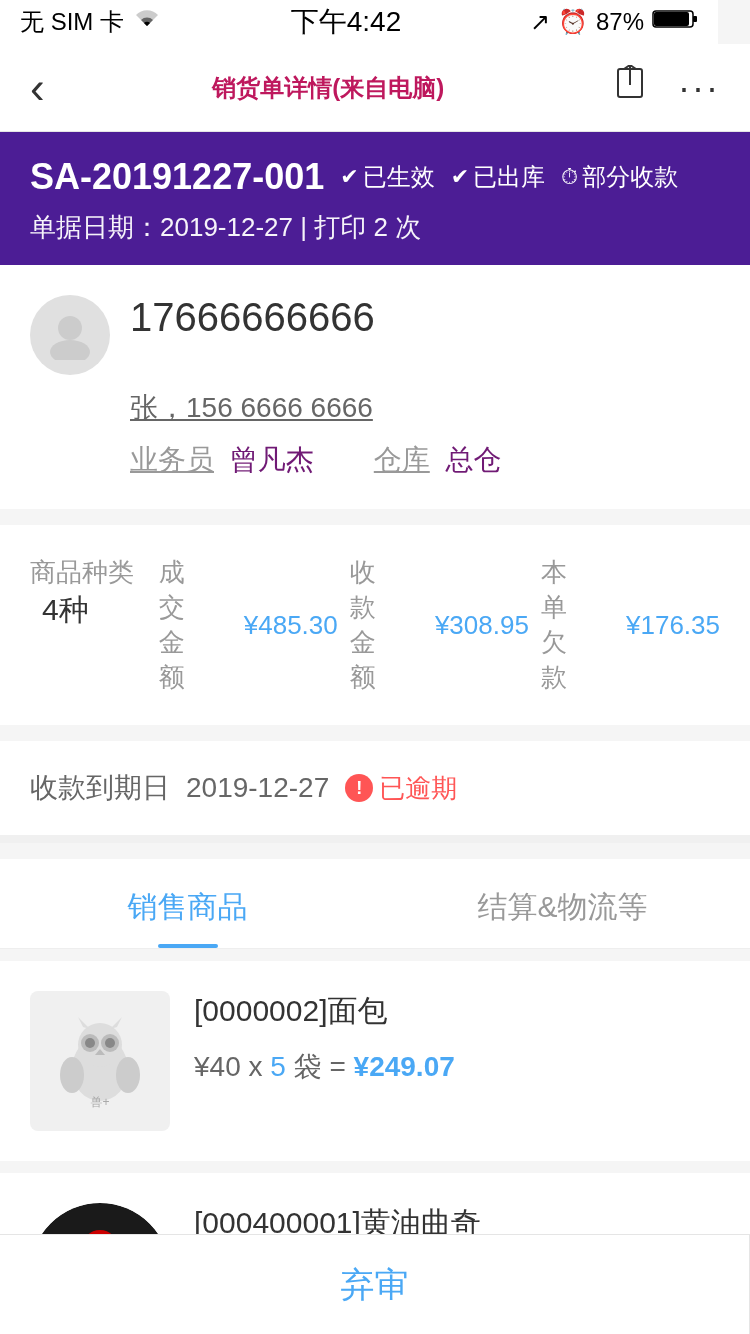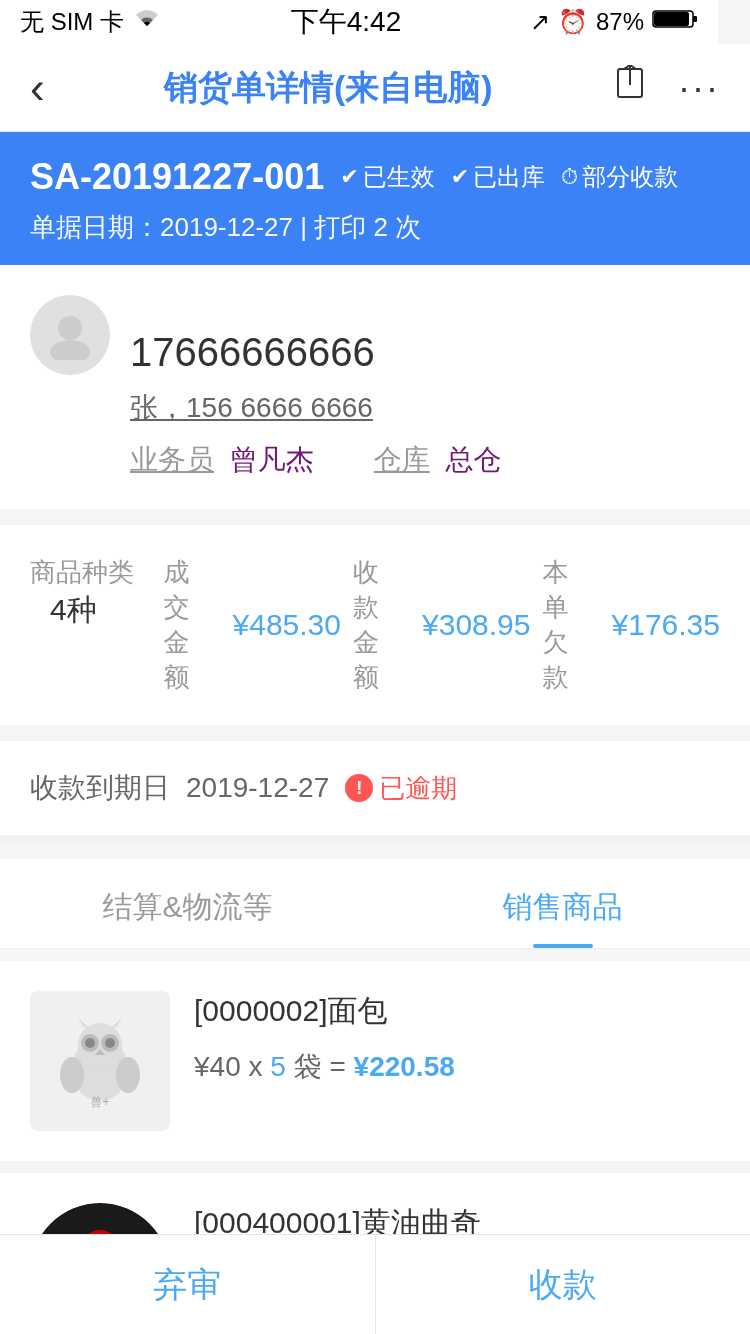--- a/index.html
+++ b/index.html
@@ -34,34 +34,34 @@
       width: 750px;
       height: 88px;
       background: #fff;
       display: flex;
       align-items: center;
       justify-content: space-between;
       padding: 0 30px;
       border-bottom: 1px solid #e5e5e5;
     }
     .nav-title {
-      font-size: 34px;
+      font-size: 24px;
       font-weight: 600;
-      color: #3b82f6;
+      color: #be185d;
     }
     .nav-icon {
       font-size: 36px;
       color: #333;
       cursor: pointer;
     }
     .nav-right { display: flex; gap: 30px; align-items: center; }
 
     
     .order-header {
-      background: #3b82f6;
+      background: #4c1d95;
       padding: 24px 30px 20px;
       color: #fff;
     }
     .order-id-row {
       display: flex;
       align-items: center;
       gap: 16px;
       margin-bottom: 12px;
       flex-wrap: wrap;
     }
@@ -87,21 +87,21 @@
     .customer-section {
       background: #fff;
       padding: 30px;
       margin-bottom: 16px;
       display: flex;
       flex-direction: column;
       gap: 14px;
     }
     .customer-top {
       display: flex;
-      align-items: flex-end;
+      align-items: flex-start;
       gap: 20px;
     }
     .avatar {
       width: 80px;
       height: 80px;
       border-radius: 50%;
       background: #e0e0e0;
       display: flex;
       align-items: center;
       justify-content: center;
@@ -152,21 +152,21 @@
       gap: 12px;
     }
     .amount-row {
       display: flex;
       justify-content: flex-end;
       align-items: center;
       gap: 16px;
       font-size: 26px;
     }
     .amount-name { color: #999; }
-    .amount-value { color: #4aa8f5; font-size: 30px; font-weight: 500; min-width: 120px; text-align: right; }
+    .amount-value { color: #4aa8f5; font-size: 26px; font-weight: 500; min-width: 120px; text-align: right; }
 
     
     .due-section {
       background: #fff;
       padding: 28px 30px;
       margin-bottom: 16px;
       display: flex;
       align-items: center;
       gap: 16px;
       font-size: 28px;
@@ -385,21 +385,21 @@
     </div>
   </div>
 </div>
 
 <div style="height:16px; background:#f5f5f5;"></div>
 
 <div class="amounts-section">
   <div class="amounts-left">
     <div>
       <span class="product-types-label">商品种类</span>
-      <span class="product-types-value" style="margin-left:20px;">4种</span>
+      <span class="product-types-value" style="margin-left:12px;">4种</span>
     </div>
   </div>
   <div class="amounts-right">
     <div class="amount-row">
       <span class="amount-name">成交金额</span>
       <span class="amount-value">¥485.30</span>
     </div>
     <div class="amount-row">
       <span class="amount-name">收款金额</span>
       <span class="amount-value">¥308.95</span>
@@ -414,25 +414,25 @@
 <div class="due-section">
   <span>收款到期日</span>
   <span>2019-12-27</span>
   <span class="overdue-badge">
     <span class="overdue-dot">!</span>
     <span>已逾期</span>
   </span>
 </div>
 
 <div class="tabs-section" style="background:#fff; margin-bottom:0;">
+  <div class="tab-item active">
+    <span>销售商品</span>
+  </div>
   <div class="tab-item">
     <span>结算&amp;物流等</span>
-  </div>
-  <div class="tab-item active">
-    <span>销售商品</span>
   </div>
 </div>
 
 <div class="product-list" style="padding-top:12px; padding-bottom:120px;">
 
   <div class="product-item">
     <div class="product-img">
 
       <svg width="100" height="100" viewBox="0 0 100 100">
         <rect width="100" height="100" fill="#f0f0f0"></rect>
@@ -460,21 +460,21 @@
     <div class="product-info">
       <div class="product-name">
         <span>[0000002]</span><span>面包</span>
       </div>
       <div class="product-price-row">
         <span>¥40</span>
         <span> x </span>
         <span class="qty">5</span>
         <span>袋</span>
         <span> = </span>
-        <span class="total">¥220.58</span>
+        <span class="total">¥249.07</span>
       </div>
     </div>
   </div>
 
   <div class="product-item">
     <div class="product-img" style="border-radius: 50%;">
 
       <svg width="140" height="140" viewBox="0 0 140 140">
         <circle cx="70" cy="70" r="70" fill="#1a1a1a"></circle>
 
@@ -509,16 +509,13 @@
       </div>
     </div>
   </div>
 
 </div>
 
 <div class="bottom-bar">
   <div class="bottom-btn reject">
     <span>弃审</span>
   </div>
-  <div class="bottom-btn collect">
-    <span>收款</span>
-  </div>
 </div>
 
 </body></html>

